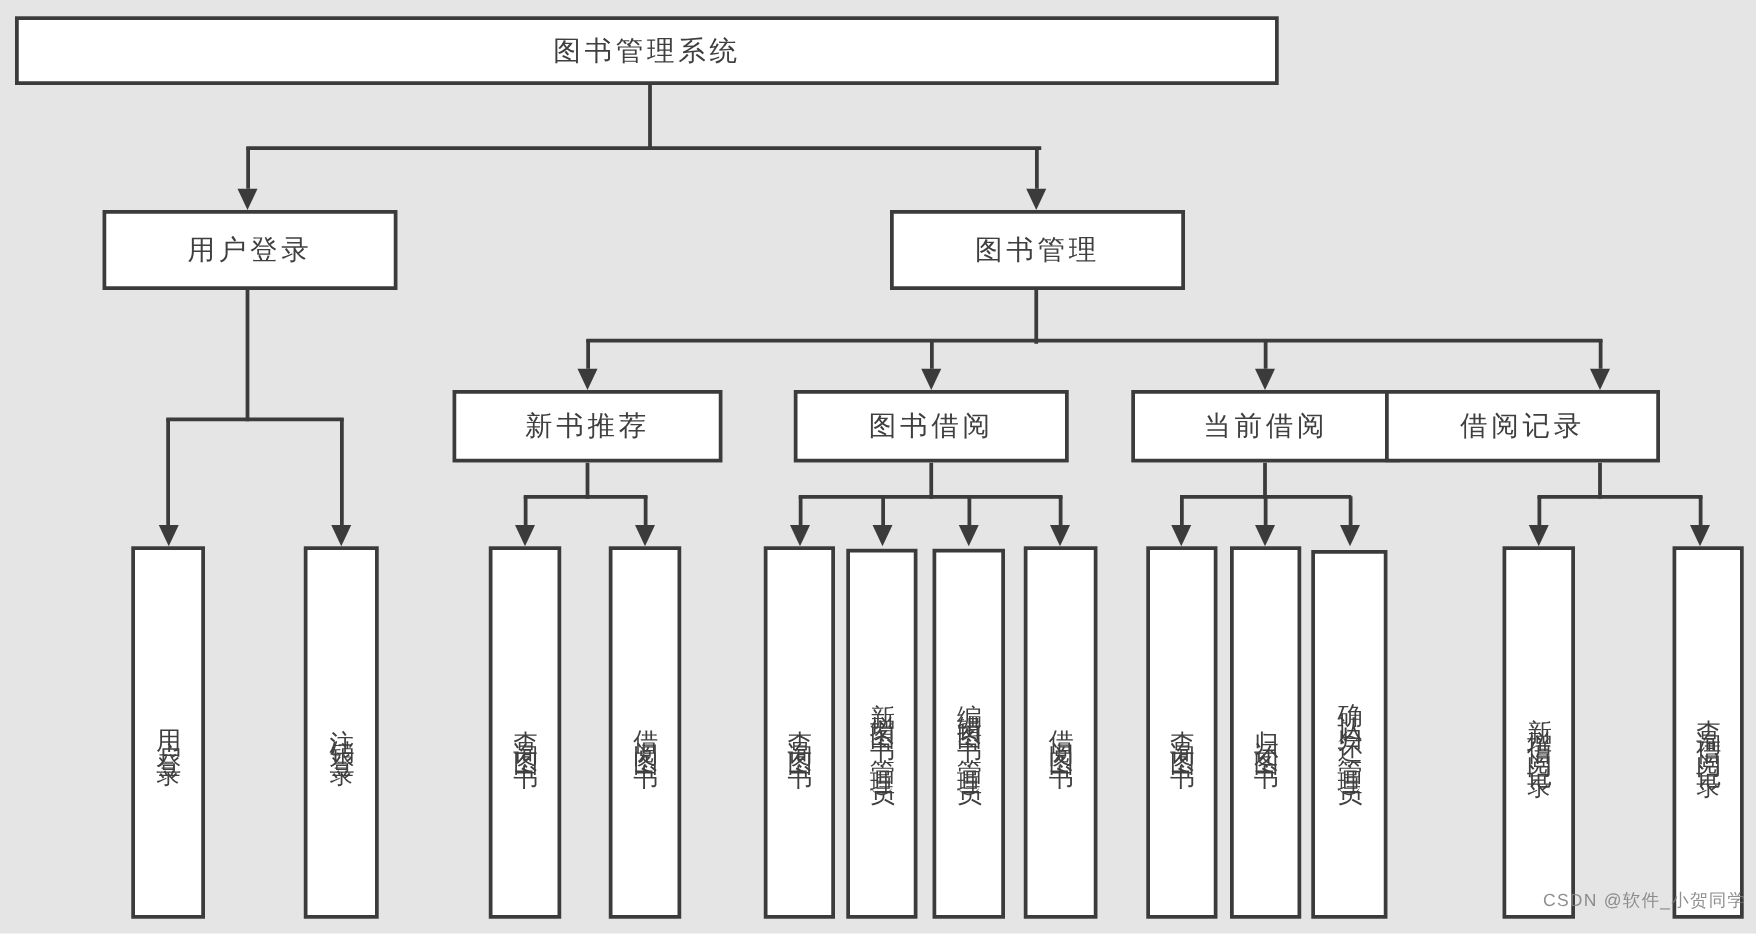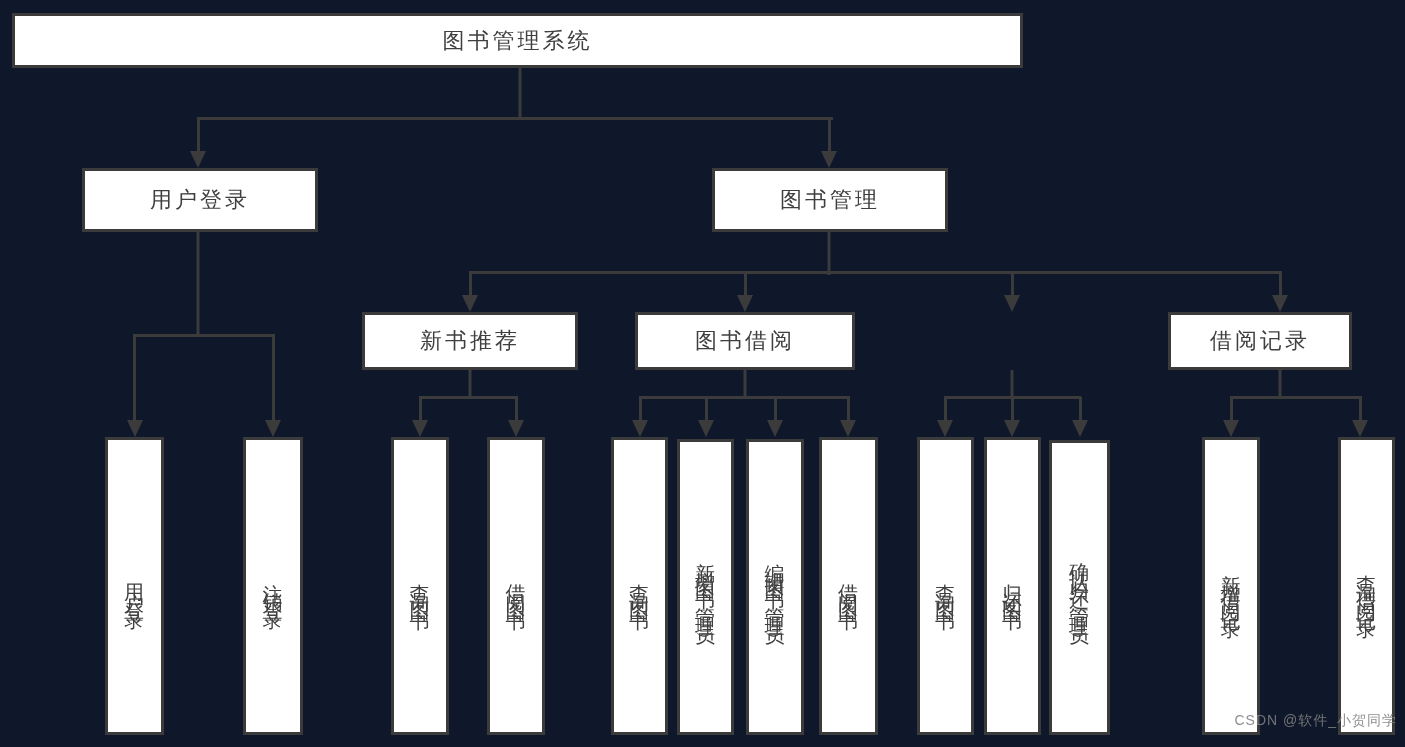--- a/index.html
+++ b/index.html
@@ -1,19 +1,19 @@
 <!DOCTYPE html>
 <html><head>
 <meta charset="utf-8">
 <style>
   html,body{margin:0;padding:0;background:#ffffff;}
   #canvas{
     position:relative;
     width:1405px;height:747px;
-    background:#0f172a;
+    background:#e5e5e5;
     font-family:"Liberation Sans","DejaVu Sans",sans-serif;
     overflow:hidden;
   }
   .box{
     position:absolute;
     box-sizing:border-box;
     border:3px solid #3b3b3b;
     background:#ffffff;
     color:#3f3f3f;
     display:flex;
@@ -155,21 +155,22 @@
       <i class="head"></i>
     </div>
 
   <div class="box hbox" style="left:12px;top:13px;width:1011px;height:55px;">图书管理系统</div>
 
   <div class="box hbox" style="left:82px;top:168px;width:236px;height:64px;">用户登录</div>
   <div class="box hbox" style="left:712px;top:168px;width:236px;height:64px;">图书管理</div>
 
   <div class="box hbox" style="left:635px;top:312px;width:220px;height:58px;">图书借阅</div>
   <div class="box hbox" style="left:362px;top:312px;width:216px;height:58px;">新书推荐</div>
-  <div class="box hbox" style="left:1168px;top:312px;width:184px;height:58px;">借阅记录</div>
+  <div class="box hbox" style="left:905px;top:312px;width:215px;height:58px;">当前借阅</div>
+  <div class="box hbox" style="left:1108px;top:312px;width:220px;height:58px;">借阅记录</div>
 
   <div class="box vbox" style="left:105px;top:437px;width:59px;height:298px;">用户登录</div>
   <div class="box vbox" style="left:243px;top:437px;width:60px;height:298px;">注销登录</div>
 
   <div class="box vbox" style="left:391px;top:437px;width:58px;height:298px;">查询图书</div>
   <div class="box vbox" style="left:487px;top:437px;width:58px;height:298px;">借阅图书</div>
 
   <div class="box vbox" style="left:611px;top:437px;width:57px;height:298px;">查询图书</div>
   <div class="box vbox" style="left:677px;top:439px;width:57px;height:296px;">新增图书（管理员）</div>
   <div class="box vbox" style="left:746px;top:439px;width:58px;height:296px;">编辑图书（管理员）</div>

